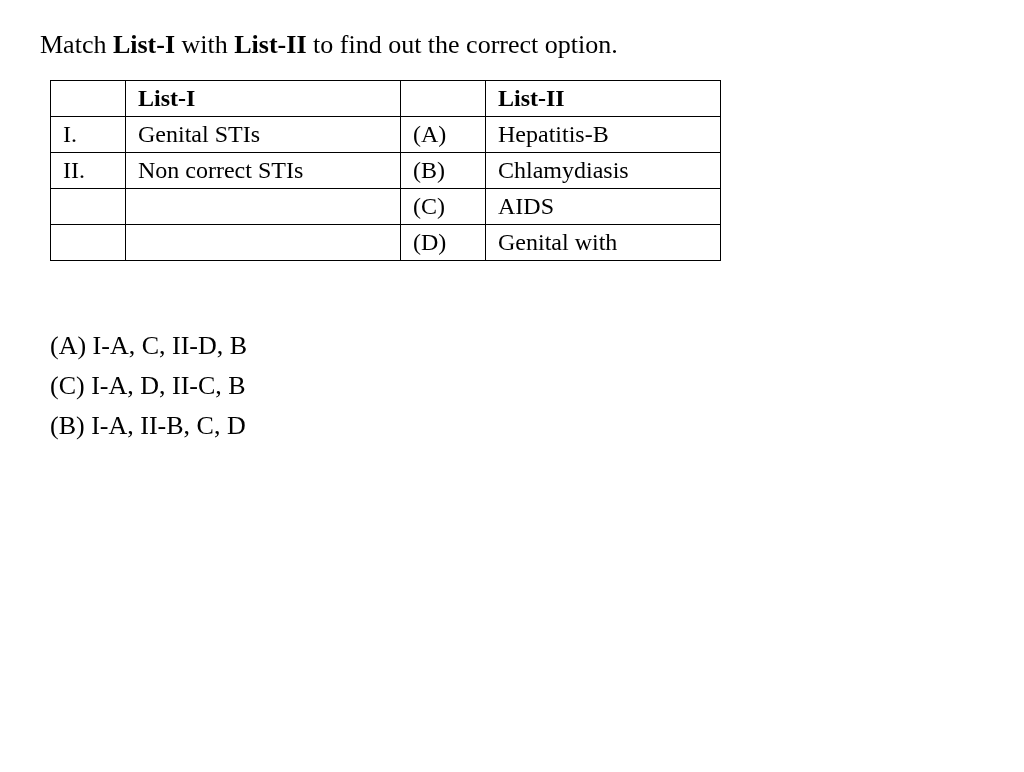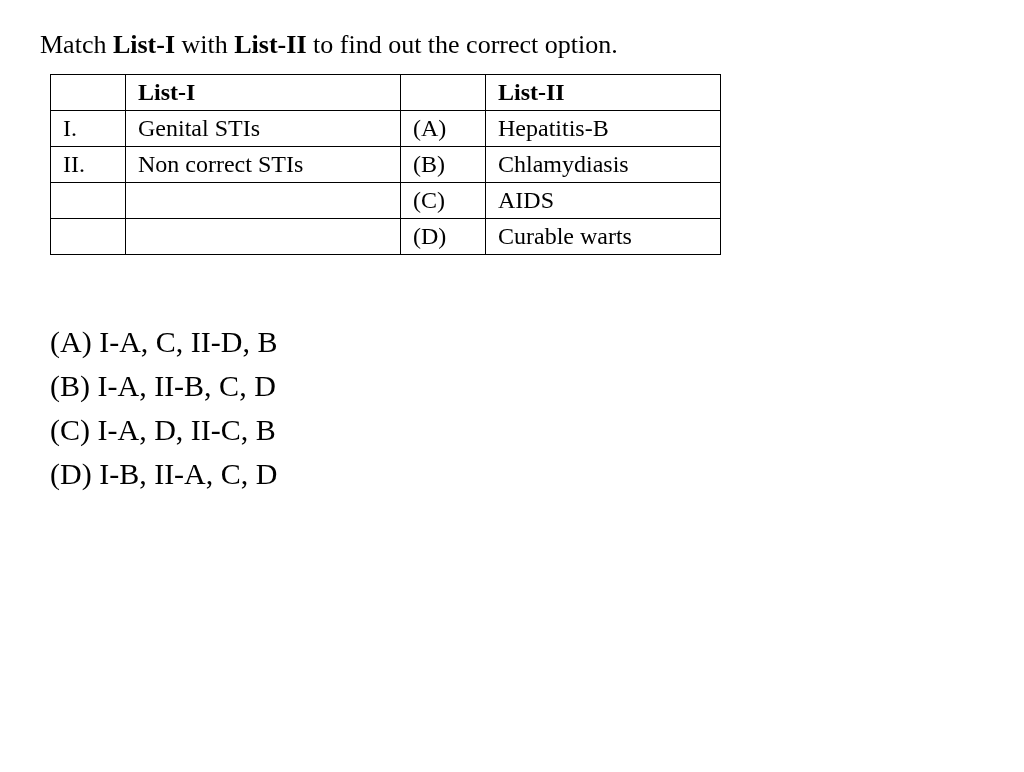--- a/index.html
+++ b/index.html
@@ -6,21 +6,21 @@
       font-family: 'Times New Roman', Times, serif;
       font-size: 24px;
       color: #000;
       background: #fff;
       padding: 30px 40px;
       margin: 0;
       width: 1024px;
       box-sizing: border-box;
     }
     .question-stem {
-      margin-bottom: 14px;
+      margin-bottom: 20px;
       font-size: 26px;
     }
     .bold {
       font-weight: bold;
     }
     table {
       border-collapse: collapse;
       margin-left: 10px;
       margin-bottom: 70px;
     }
@@ -44,21 +44,21 @@
       width: 60px;
     }
     .col-list2 {
       width: 210px;
     }
     .options {
       margin-left: 10px;
     }
     .option-row {
       margin-bottom: 10px;
-      font-size: 30px;
+      font-size: 26px;
     }
     .header-empty {
       font-weight: normal;
     }
   </style>
 </head>
 <body>
 
 <div class="question-stem">
   <span>Match </span><span class="bold">List-I</span><span> with </span><span class="bold">List-II</span><span> to find out the correct option.</span>
@@ -87,23 +87,22 @@
   <tr>
     <td class="col-roman"></td>
     <td class="col-list1"></td>
     <td class="col-letter">(C)</td>
     <td class="col-list2">AIDS</td>
   </tr>
   <tr>
     <td class="col-roman"></td>
     <td class="col-list1"></td>
     <td class="col-letter">(D)</td>
-    <td class="col-list2">Curable warts</td>
+    <td class="col-list2">Genital with</td>
   </tr>
 </tbody>
   </table>
 
 <div class="options">
   <div class="option-row">(A) I-A, C, II-D, B</div>
+  <div class="option-row">(C) I-A, D, II-C, B</div>
   <div class="option-row">(B) I-A, II-B, C, D</div>
-  <div class="option-row">(C) I-A, D, II-C, B</div>
-  <div class="option-row">(D) I-B, II-A, C, D</div>
 </div>
 
 </body></html>

